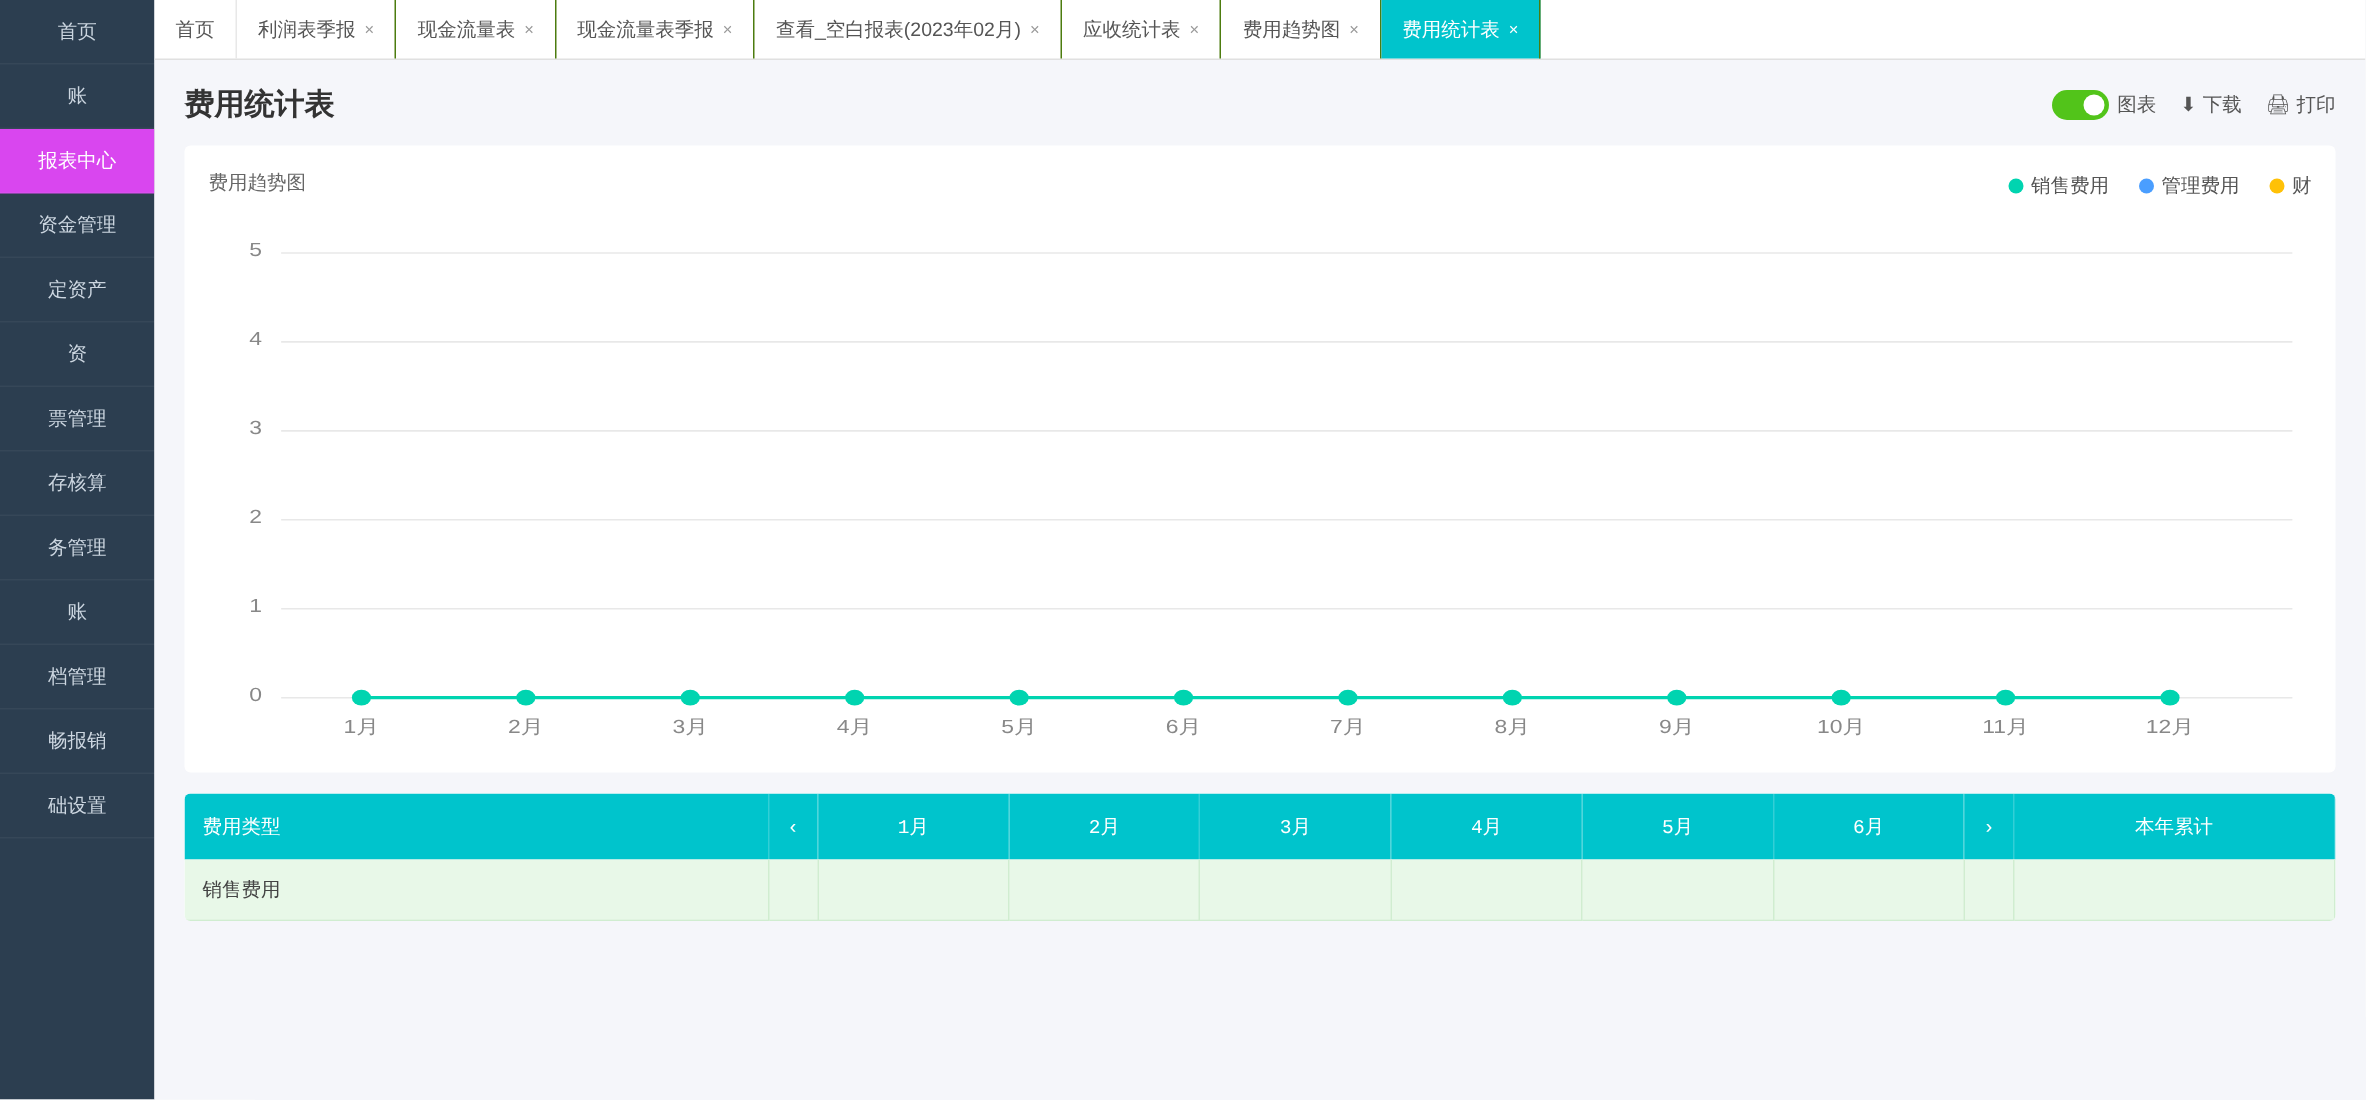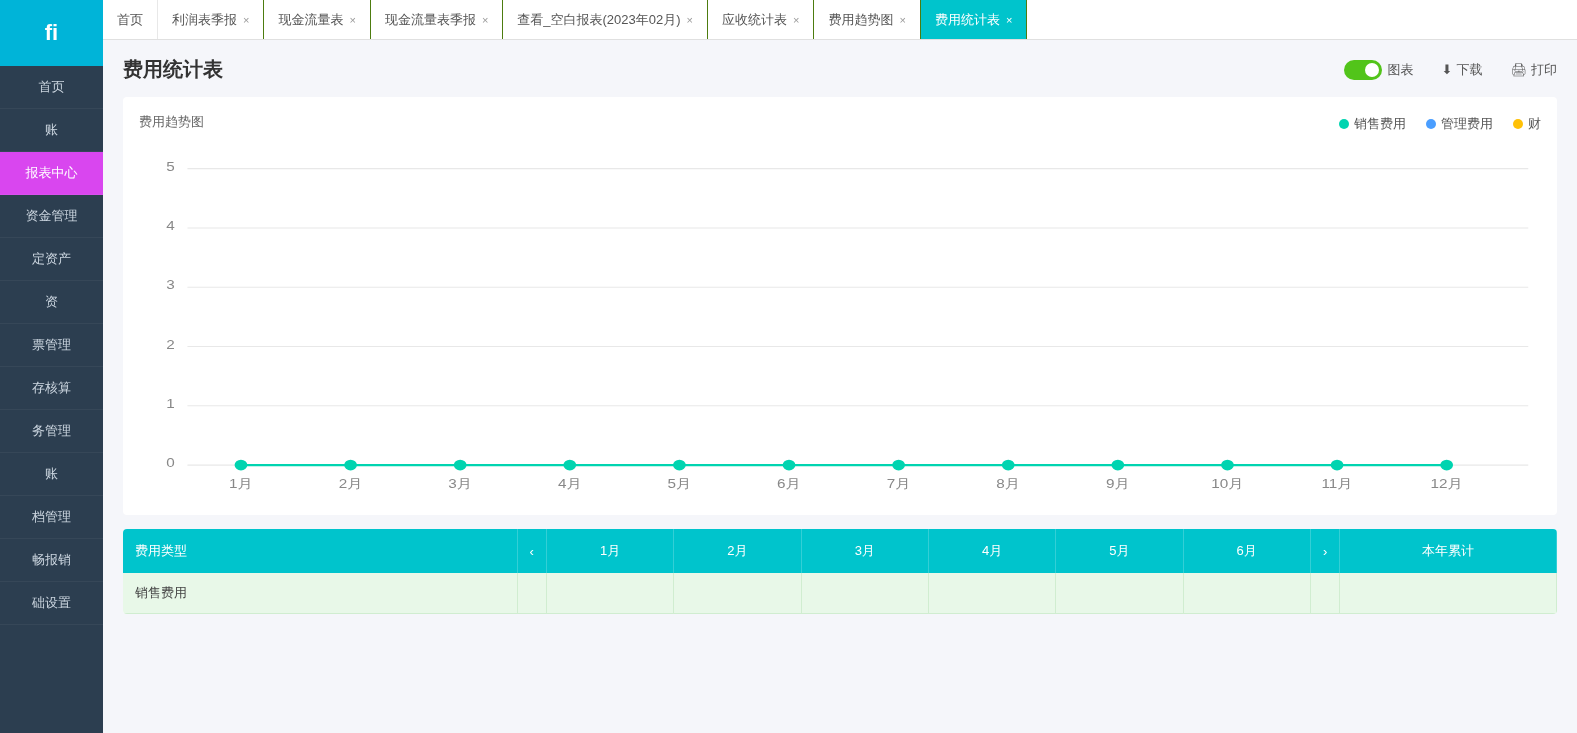--- a/index.html
+++ b/index.html
@@ -94,21 +94,21 @@
       margin-bottom: 14px;
     }
     .page-title {
       font-size: 20px;
       font-weight: bold;
       color: #333;
     }
     .header-actions {
       display: flex;
       align-items: center;
-      gap: 28px;
+      gap: 16px;
     }
     .toggle-wrap {
       display: flex;
       align-items: center;
       gap: 6px;
     }
     .toggle {
       width: 38px;
       height: 20px;
       background: #52c41a;
@@ -185,20 +185,21 @@
       overflow: hidden;
     }
     .data-table {
       width: 100%;
       border-collapse: collapse;
     }
     .data-table thead tr {
       background: #00c4cc;
       color: white;
       height: 44px;
+      font-family: Liberation Mono, monospace;
     }
     .data-table thead th {
       padding: 0 12px;
       font-weight: normal;
       font-size: 13px;
       text-align: center;
       border-right: 1px solid rgba(255,255,255,0.2);
       white-space: nowrap;
     }
     .data-table thead th:first-child {
@@ -223,21 +224,20 @@
     }
     .data-table tbody td:first-child {
       text-align: left;
       color: #444;
     }
   </style>
 </head>
 <body>
 
 <div class="sidebar">
-  <div class="sidebar-logo">fi</div>
   <div class="sidebar-item">首页</div>
   <div class="sidebar-item">账</div>
   <div class="sidebar-item active">报表中心</div>
   <div class="sidebar-item">资金管理</div>
   <div class="sidebar-item">定资产</div>
   <div class="sidebar-item">资</div>
   <div class="sidebar-item">票管理</div>
   <div class="sidebar-item">存核算</div>
   <div class="sidebar-item">务管理</div>
   <div class="sidebar-item">账</div>

